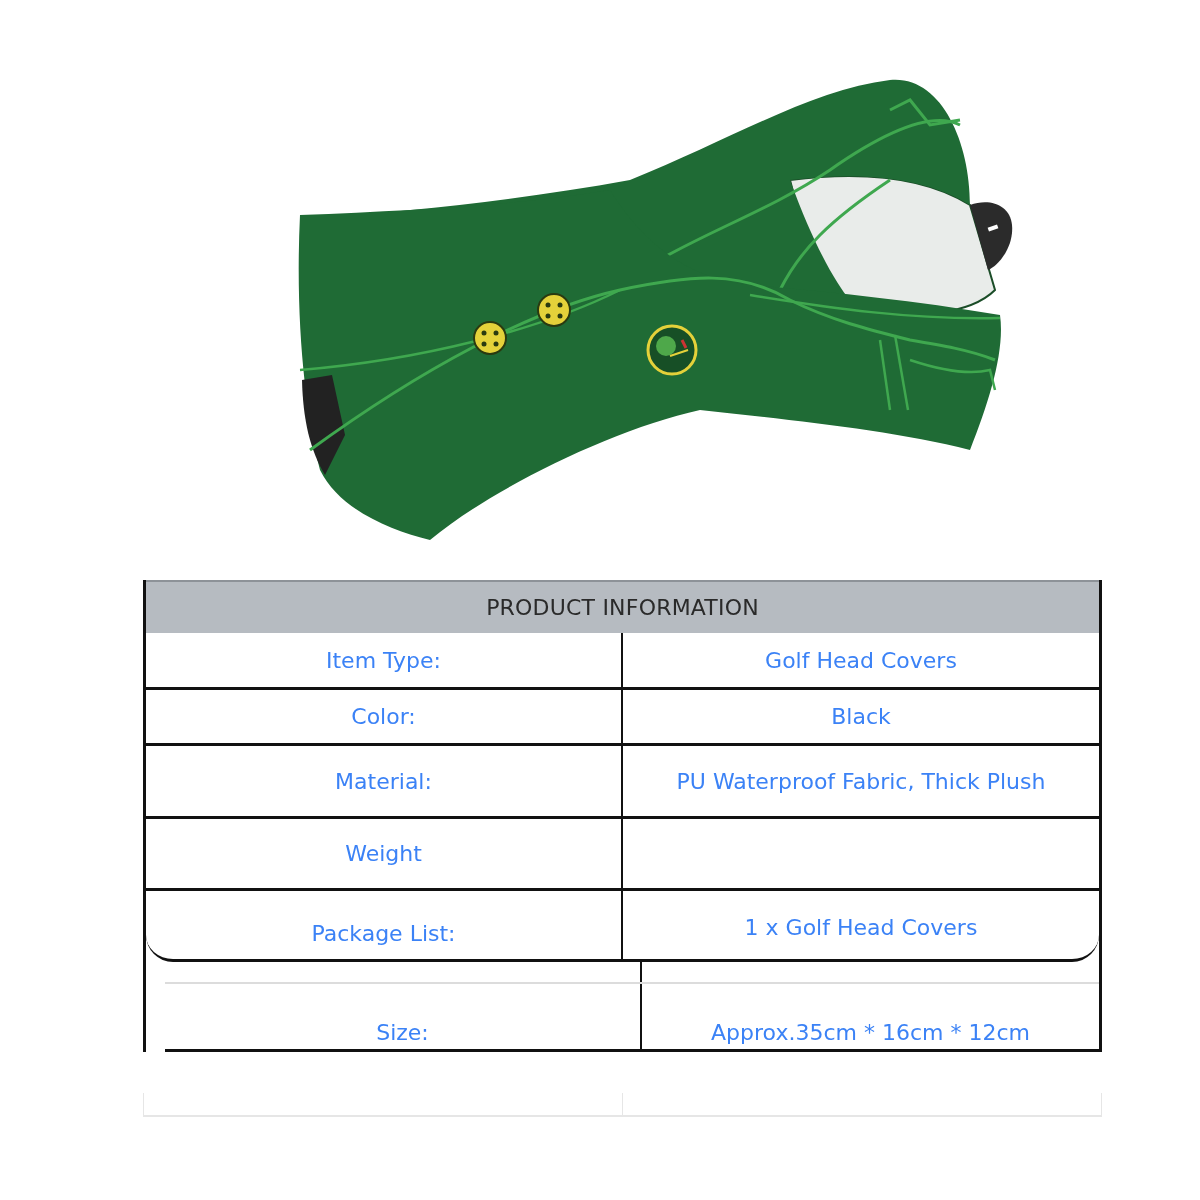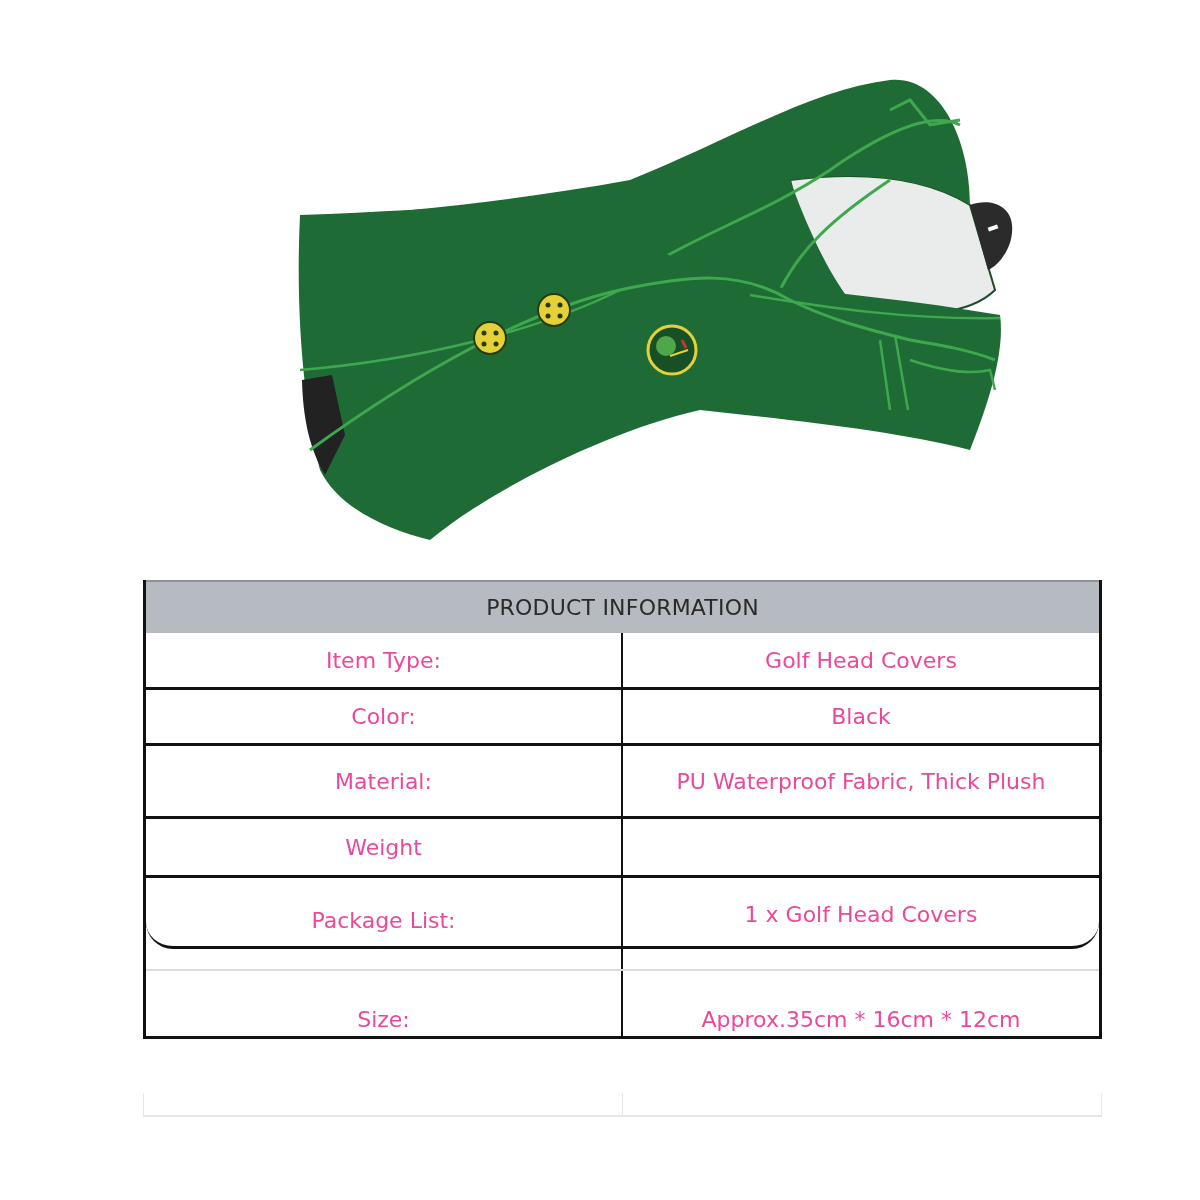--- a/index.html
+++ b/index.html
@@ -12,35 +12,35 @@
     position: absolute; left: 143px; top: 580px; width: 959px;
     border-left: 3px solid #111; border-right: 3px solid #111;
   }
   .tbl-header {
     height: 53px; background: #b6bbc1; border-top: 2px solid #8d9298;
     display: flex; align-items: center; justify-content: center;
     font-size: 22px; color: #2a2a2a; letter-spacing: 0.2px;
   }
   .tbl-row { display: flex; border-bottom: 3px solid #111; }
   .tbl-row .cell {
-    display: flex; justify-content: center; font-size: 22px; color: #ec4899;
+    display: flex; justify-content: center; font-size: 22px; color: #3b82f6;
   }
   .tbl-row .cell.key { width: 477px; border-right: 2px solid #111; }
   .tbl-row .cell.val { flex: 1; }
   .center-v { align-items: center; }
   .top-v { align-items: flex-start; padding-top: 24px; }
   .bottom-v { align-items: flex-end; padding-bottom: 4px; }
 
   .r1 { height: 57px; }
   .r2 { height: 56px; }
   .r3 { height: 73px; }
-  .r4 { height: 59px; }
+  .r4 { height: 72px; }
   .r5 { height: 70px; }
   .r6 { height: 71px; border-radius: 27px; }
-  .r7 { height: 90px; position: relative; }
+  .r7 { height: 90px; position: relative; margin-left: 19px; }
   .r7 .faint { position: absolute; left: 0; right: 0; top: 20px; height: 2px; background: #dcdcdc; }
   .r6 .key { padding-top: 30px; }
 
   #tail-band {
     position: absolute; left: 143px; top: 1093px; width: 959px; height: 24px;
     border-left: 1px solid #e6e6e6; border-right: 1px solid #e6e6e6; border-bottom: 2px solid #e6e6e6;
   }
   #tail-band .div { position: absolute; left: 478px; top: 0; bottom: 0; width: 1px; background: #e6e6e6; }
 </style>
 </head>

